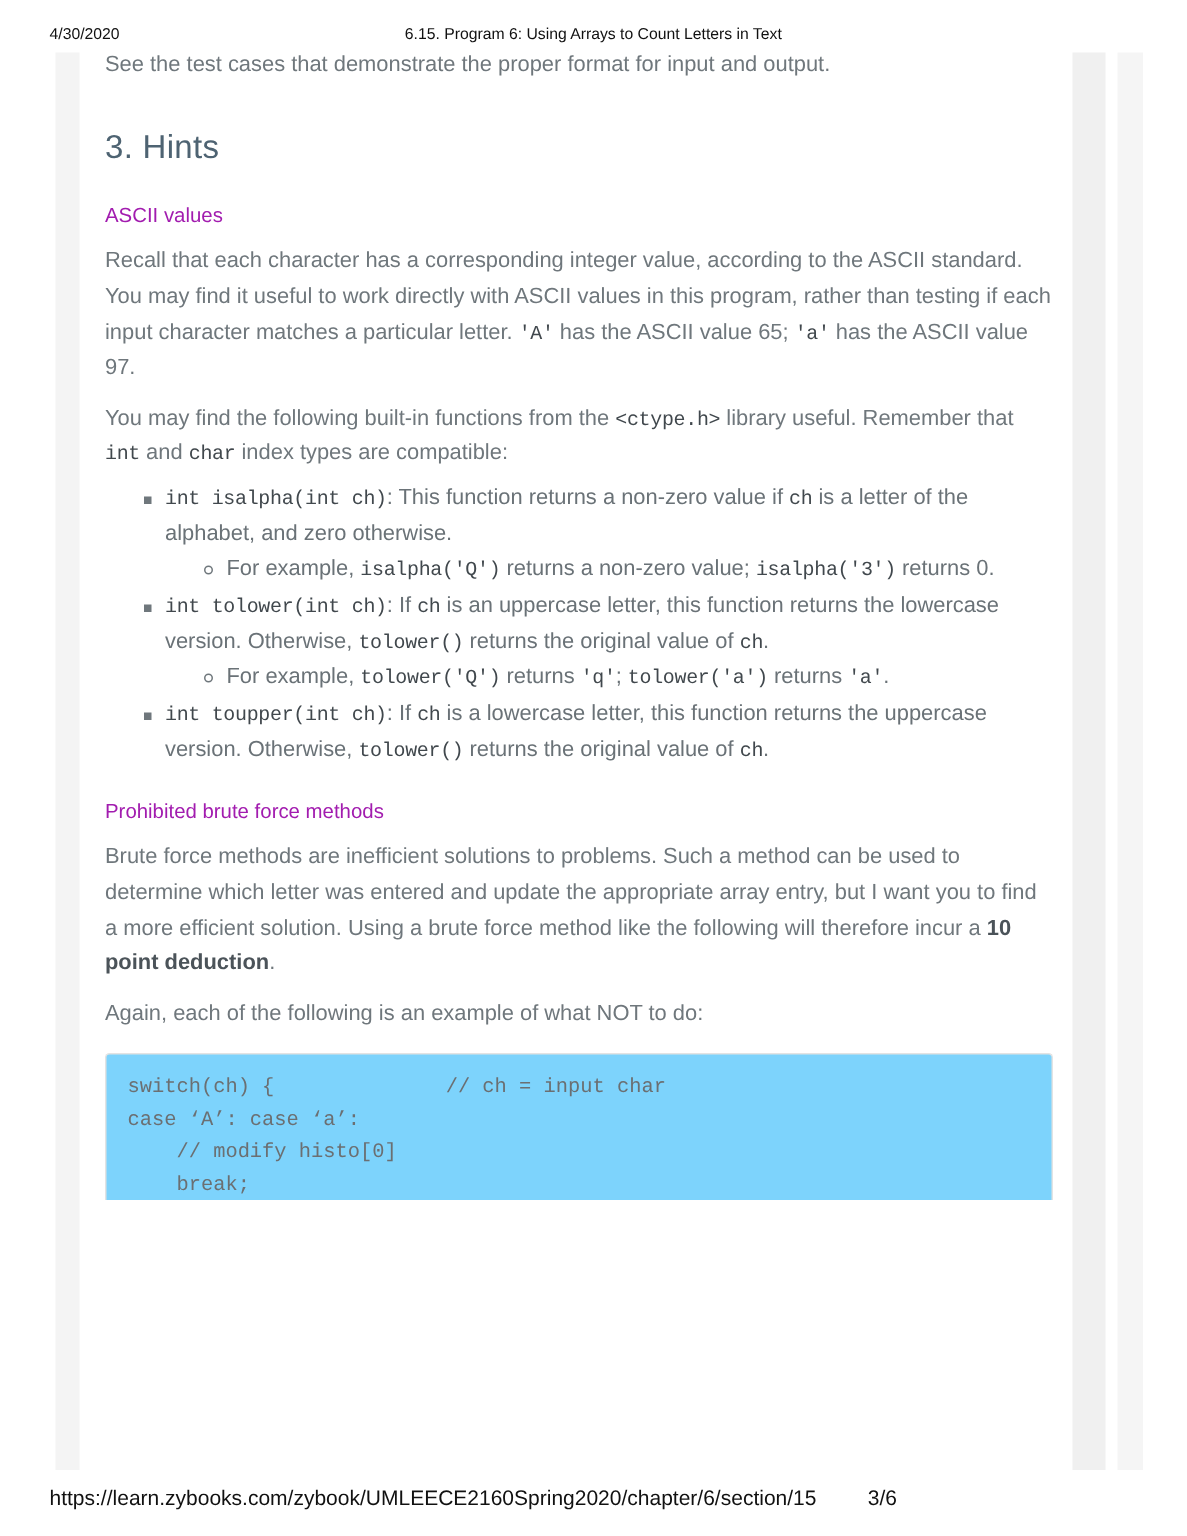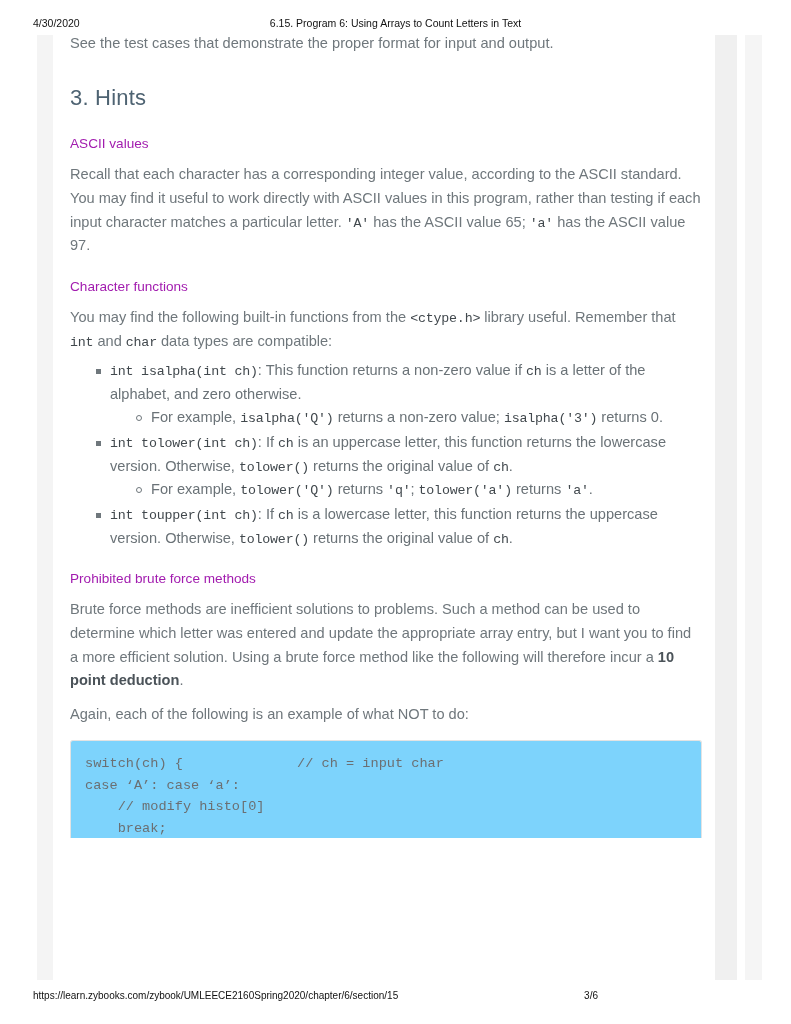--- a/index.html
+++ b/index.html
@@ -38,21 +38,21 @@
     top: 0;
     text-align: center;
     white-space: nowrap;
   }
   .print-footer {
     position: absolute;
     top: 990px;
     left: 0;
     width: 626px;
     height: 16px;
-    font-size: 10px;
+    font-size: 14px;
     color: #111;
   }
   .print-footer .pf-url {
     position: absolute;
     left: 33px;
     top: 0;
     white-space: nowrap;
   }
   .print-footer .pf-page {
     position: absolute;
@@ -209,22 +209,21 @@
 <div class="content">
 
 
   <p class="para">See the test cases that demonstrate the proper format for input and output.</p>
 
   <h2 class="section-title">3. Hints</h2>
 
   <h3 class="sub-title">ASCII values</h3>
   <p class="para"><span>Recall that each character has a corresponding integer value, according to the ASCII standard. You may find it useful to work directly with ASCII values in this program, rather than testing if each input character matches a particular letter. </span><code class="mono">'A'</code><span> has the ASCII value 65; </span><code class="mono">'a'</code><span> has the ASCII value 97.</span></p>
 
-  <h3 class="sub-title">Character functions</h3>
-  <p class="para tight"><span>You may find the following built-in functions from the </span><code class="mono">&lt;ctype.h&gt;</code><span> library useful. Remember that </span><code class="mono">int</code><span> and </span><code class="mono">char</code><span> data types are compatible:</span></p>
+  <p class="para tight"><span>You may find the following built-in functions from the </span><code class="mono">&lt;ctype.h&gt;</code><span> library useful. Remember that </span><code class="mono">int</code><span> and </span><code class="mono">char</code><span> index types are compatible:</span></p>
 
   <ul class="lvl1">
 
     <li>
       <code class="mono">int isalpha(int ch)</code><span>: This function returns a non-zero value if </span><code class="mono">ch</code><span> is a letter of the alphabet, and zero otherwise.</span>
       <ul class="lvl2">
         <li><span>For example, </span><code class="mono">isalpha('Q')</code><span> returns a non-zero value; </span><code class="mono">isalpha('3')</code><span> returns 0.</span></li>
       </ul>
     </li>
 

